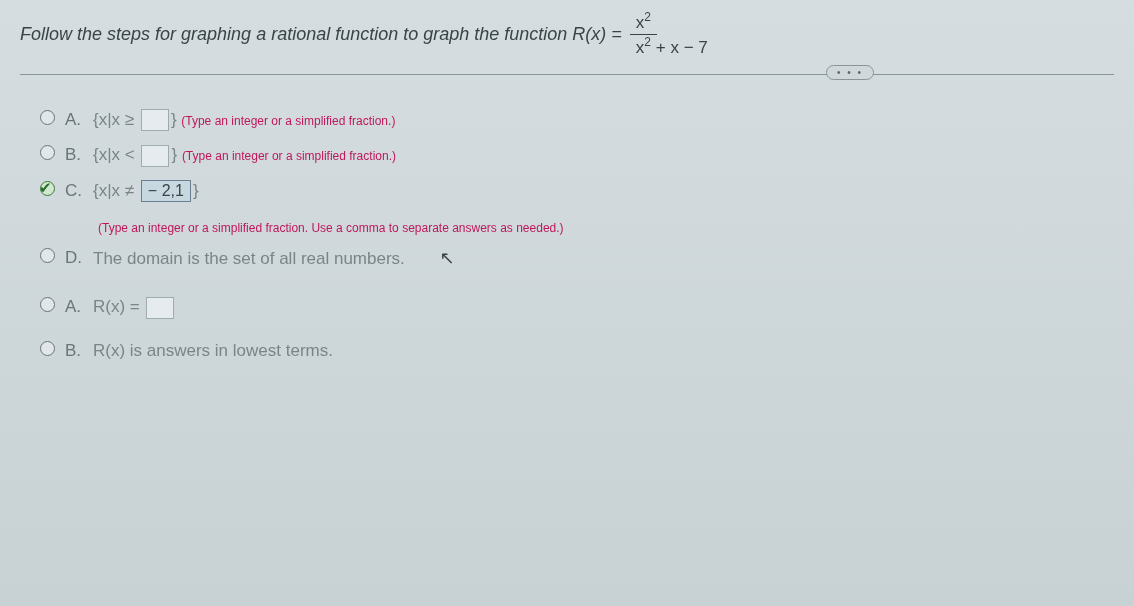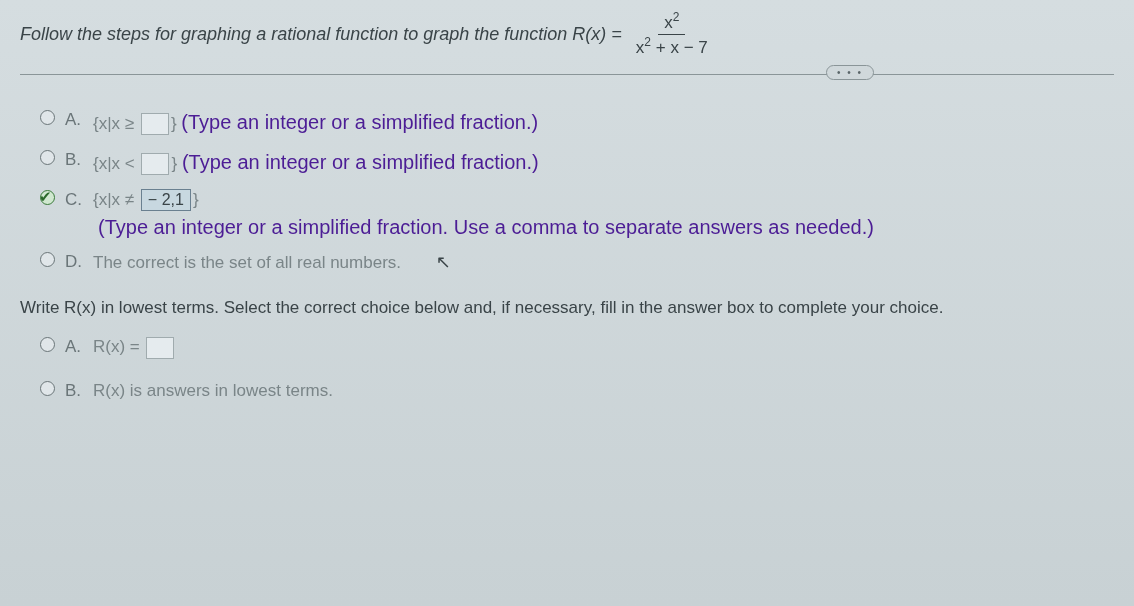--- a/index.html
+++ b/index.html
@@ -19,21 +19,21 @@
       align-items: center;
       margin-bottom: 15px;
     }
     .header-text {
       font-size: 18px;
       font-style: italic;
     }
     .fraction {
       display: inline-flex;
       flex-direction: column;
-      align-items: center;
+      align-items: flex-start;
       vertical-align: middle;
       margin-left: 8px;
     }
     .fraction .num, .fraction .den {
       padding: 0 6px;
       line-height: 1.3;
     }
     .fraction .num {
       border-bottom: 1.5px solid #3a4448;
     }
@@ -115,26 +115,26 @@
     .answer-box.filled {
       width: 50px;
       background: #c8d8e0;
       border: 1px solid #6a8090;
       text-align: center;
       font-size: 16px;
       line-height: 20px;
       color: #3a4448;
     }
     .hint {
-      color: #4c1d95;
-      font-size: 20px;
+      color: #be185d;
+      font-size: 12px;
     }
     .sub-line {
       margin-left: 58px;
-      margin-top: 4px;
+      margin-top: 18px;
       margin-bottom: 10px;
     }
     .cursor {
       display: inline-block;
       margin-left: 30px;
       font-size: 18px;
       color: #3a4448;
     }
     .q2 { margin-top: 22px; }
   </style>
@@ -180,30 +180,29 @@
       <span class="choice-content dim">
         <span>{x|x ≠ </span><span class="answer-box filled">− 2,1</span><span>}</span>
       </span>
     </div>
     <div class="sub-line hint">(Type an integer or a simplified fraction. Use a comma to separate answers as needed.)</div>
 
     <div class="choice-row">
       <span class="radio"></span>
       <span class="choice-letter">D.</span>
       <span class="choice-content dim">
-        <span>The correct is the set of all real numbers.</span>
+        <span>The domain is the set of all real numbers.</span>
         <span class="cursor">↖</span>
       </span>
     </div>
 
   </div>
 </div>
 
 <div class="question-block q2">
-  <div class="question-text">Write R(x) in lowest terms. Select the correct choice below and, if necessary, fill in the answer box to complete your choice.</div>
   <div class="choices">
 
     <div class="choice-row" style="margin-bottom:18px;">
       <span class="radio"></span>
       <span class="choice-letter">A.</span>
       <span class="choice-content dim">
         <span>R(x) = </span><span class="answer-box"></span>
       </span>
     </div>
 

